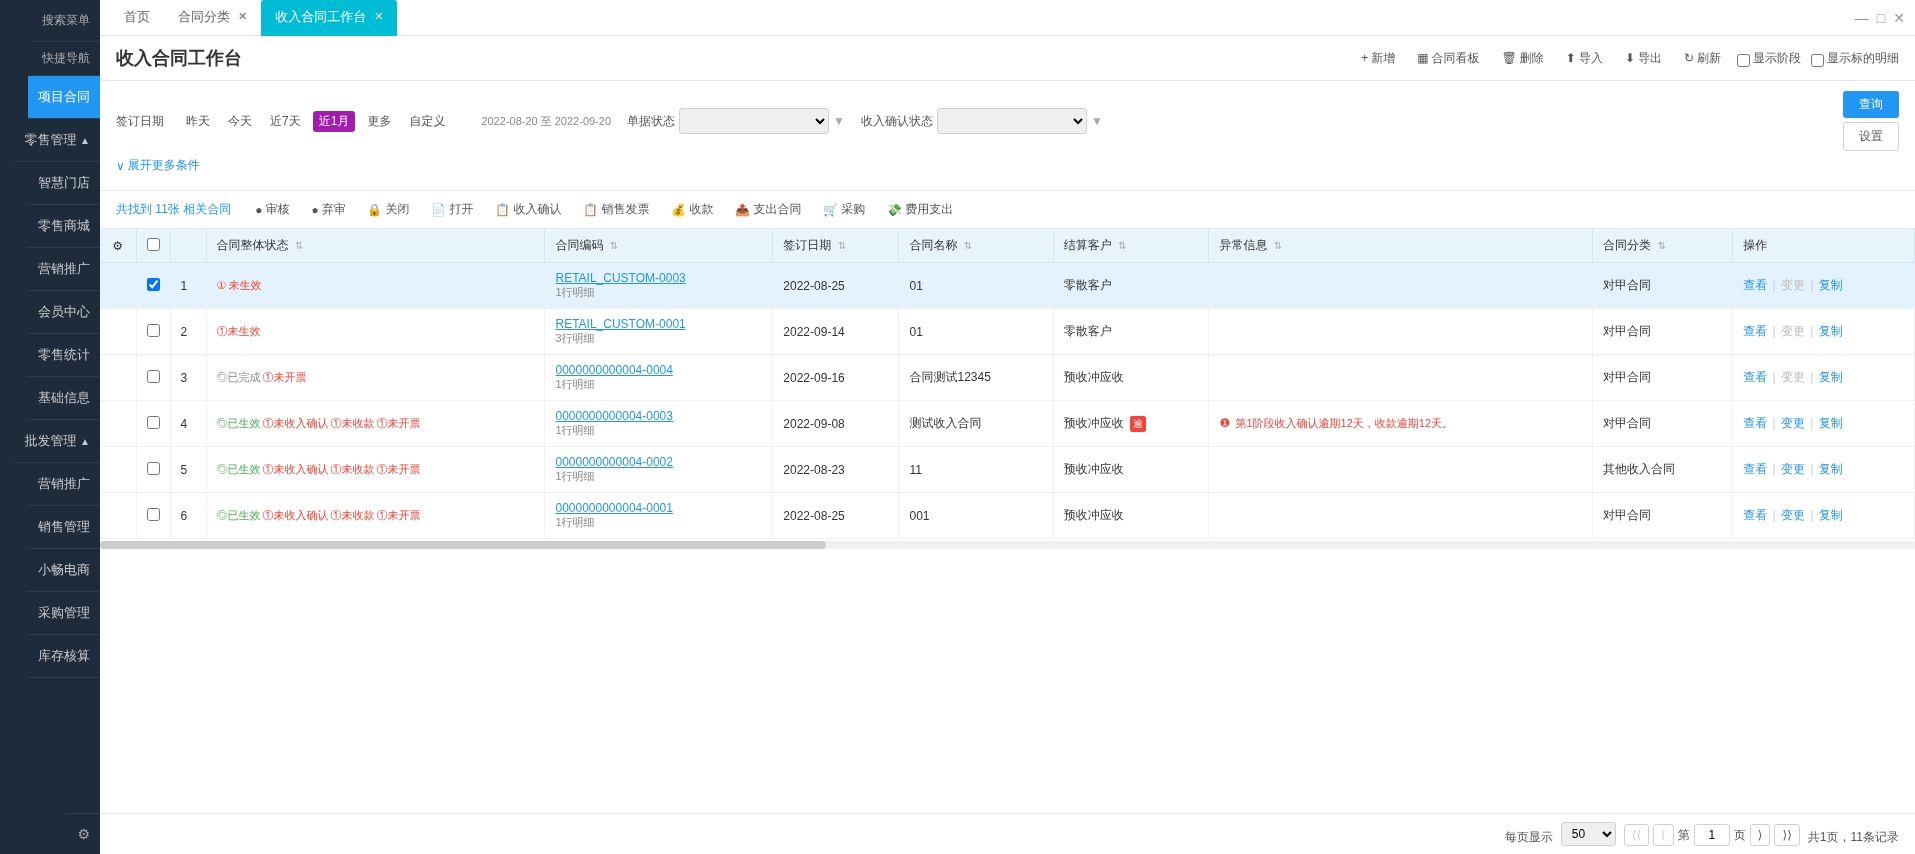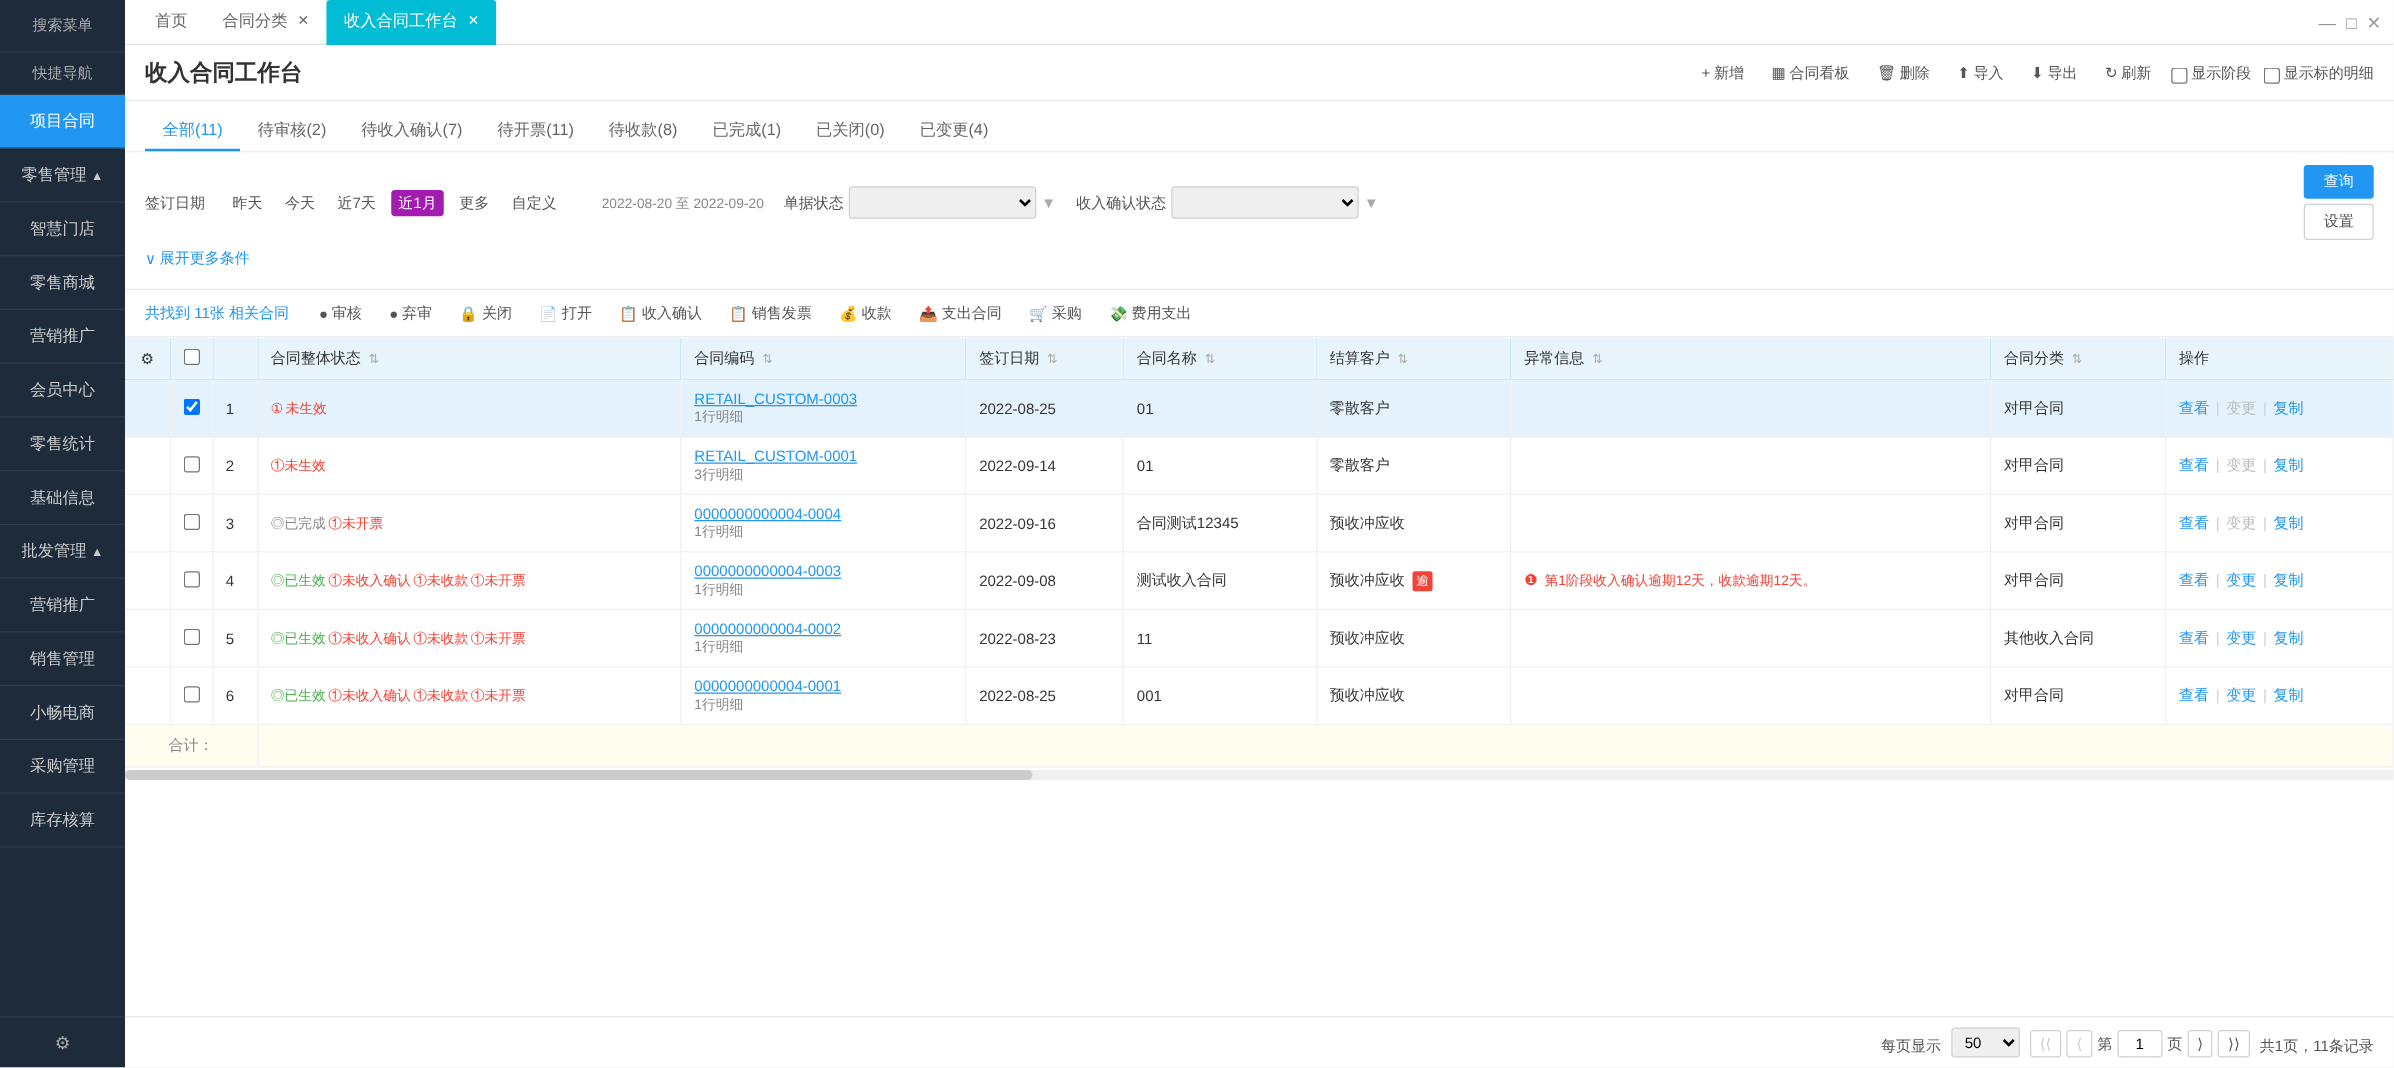--- a/index.html
+++ b/index.html
@@ -1,19 +1,19 @@
 <!DOCTYPE html>
 <html><head>
   <meta charset="utf-8">
   <style>
     * { box-sizing: border-box; margin: 0; padding: 0; }
     body { font-family: 'Microsoft YaHei', Arial, sans-serif; font-size: 12px; background: #f0f2f5; color: #333; display: flex; height: 854px; overflow: hidden; }
 
     
-    .sidebar { width: 100px; background: #1d2b3a; display: flex; flex-direction: column; color: #ccc; flex-shrink: 0; height: 100%; }
+    .sidebar { width: 100px; background: #1d2b3a; display: flex; flex-direction: column; color: #ccc; flex-shrink: 0; height: 100%; align-items: flex-end; }
     .sidebar-search { padding: 12px 10px; font-size: 12px; color: #aaa; border-bottom: 1px solid #2d3d4e; cursor: pointer; text-align: center; }
     .sidebar-nav { padding: 8px 10px; font-size: 12px; color: #aaa; border-bottom: 1px solid #2d3d4e; text-align: center; }
     .sidebar-item { padding: 12px 10px; font-size: 13px; color: #ccc; text-align: center; cursor: pointer; position: relative; border-bottom: 1px solid #2d3d4e; }
     .sidebar-item.active { background: #2196F3; color: #fff; }
     .sidebar-item.active::after { content: ''; position: absolute; right: -8px; top: 50%; transform: translateY(-50%); border: 8px solid transparent; border-left-color: #2196F3; }
     .sidebar-bottom { margin-top: auto; padding: 12px 10px; text-align: center; color: #aaa; border-top: 1px solid #2d3d4e; }
 
     
     .main { flex: 1; display: flex; flex-direction: column; overflow: hidden; }
 
@@ -180,32 +180,20 @@
         <input type="checkbox" style="">
         <span>显示阶段</span>
       </label>
       <label class="header-checkbox-label">
         <input type="checkbox" style="">
         <span>显示标的明细</span>
       </label>
     </div>
   </div>
 
-  <div class="filter-tabs">
-    <div class="filter-tab-list">
-      <div class="filter-tab active">全部(11)</div>
-      <div class="filter-tab">待审核(2)</div>
-      <div class="filter-tab">待收入确认(7)</div>
-      <div class="filter-tab">待开票(11)</div>
-      <div class="filter-tab">待收款(8)</div>
-      <div class="filter-tab">已完成(1)</div>
-      <div class="filter-tab">已关闭(0)</div>
-      <div class="filter-tab">已变更(4)</div>
-    </div>
-  </div>
 
   <div class="filter-area">
     <div class="filter-row">
       <span class="filter-label">签订日期</span>
       <div class="date-shortcuts">
         <span class="date-shortcut">昨天</span>
         <span class="date-shortcut">今天</span>
         <span class="date-shortcut">近7天</span>
         <span class="date-shortcut active">近1月</span>
         <span class="date-shortcut">更多</span>
@@ -502,24 +490,20 @@
           <td>对甲合同</td>
           <td>
             <span class="op-link">查看</span>
             <span class="op-sep">|</span>
             <span class="op-link">变更</span>
             <span class="op-sep">|</span>
             <span class="op-link">复制</span>
           </td>
         </tr>
 
-        <tr class="sum-row">
-          <td colspan="3">合计：</td>
-          <td colspan="8"></td>
-        </tr>
       </tbody>
     </table>
 
     <div style="height:8px;background:#f0f0f0;margin-top:2px;">
       <div style="width:40%;height:100%;background:#ccc;border-radius:4px;"></div>
     </div>
   </div>
 
   <div class="pagination">
     <span class="page-size-label">每页显示</span>

